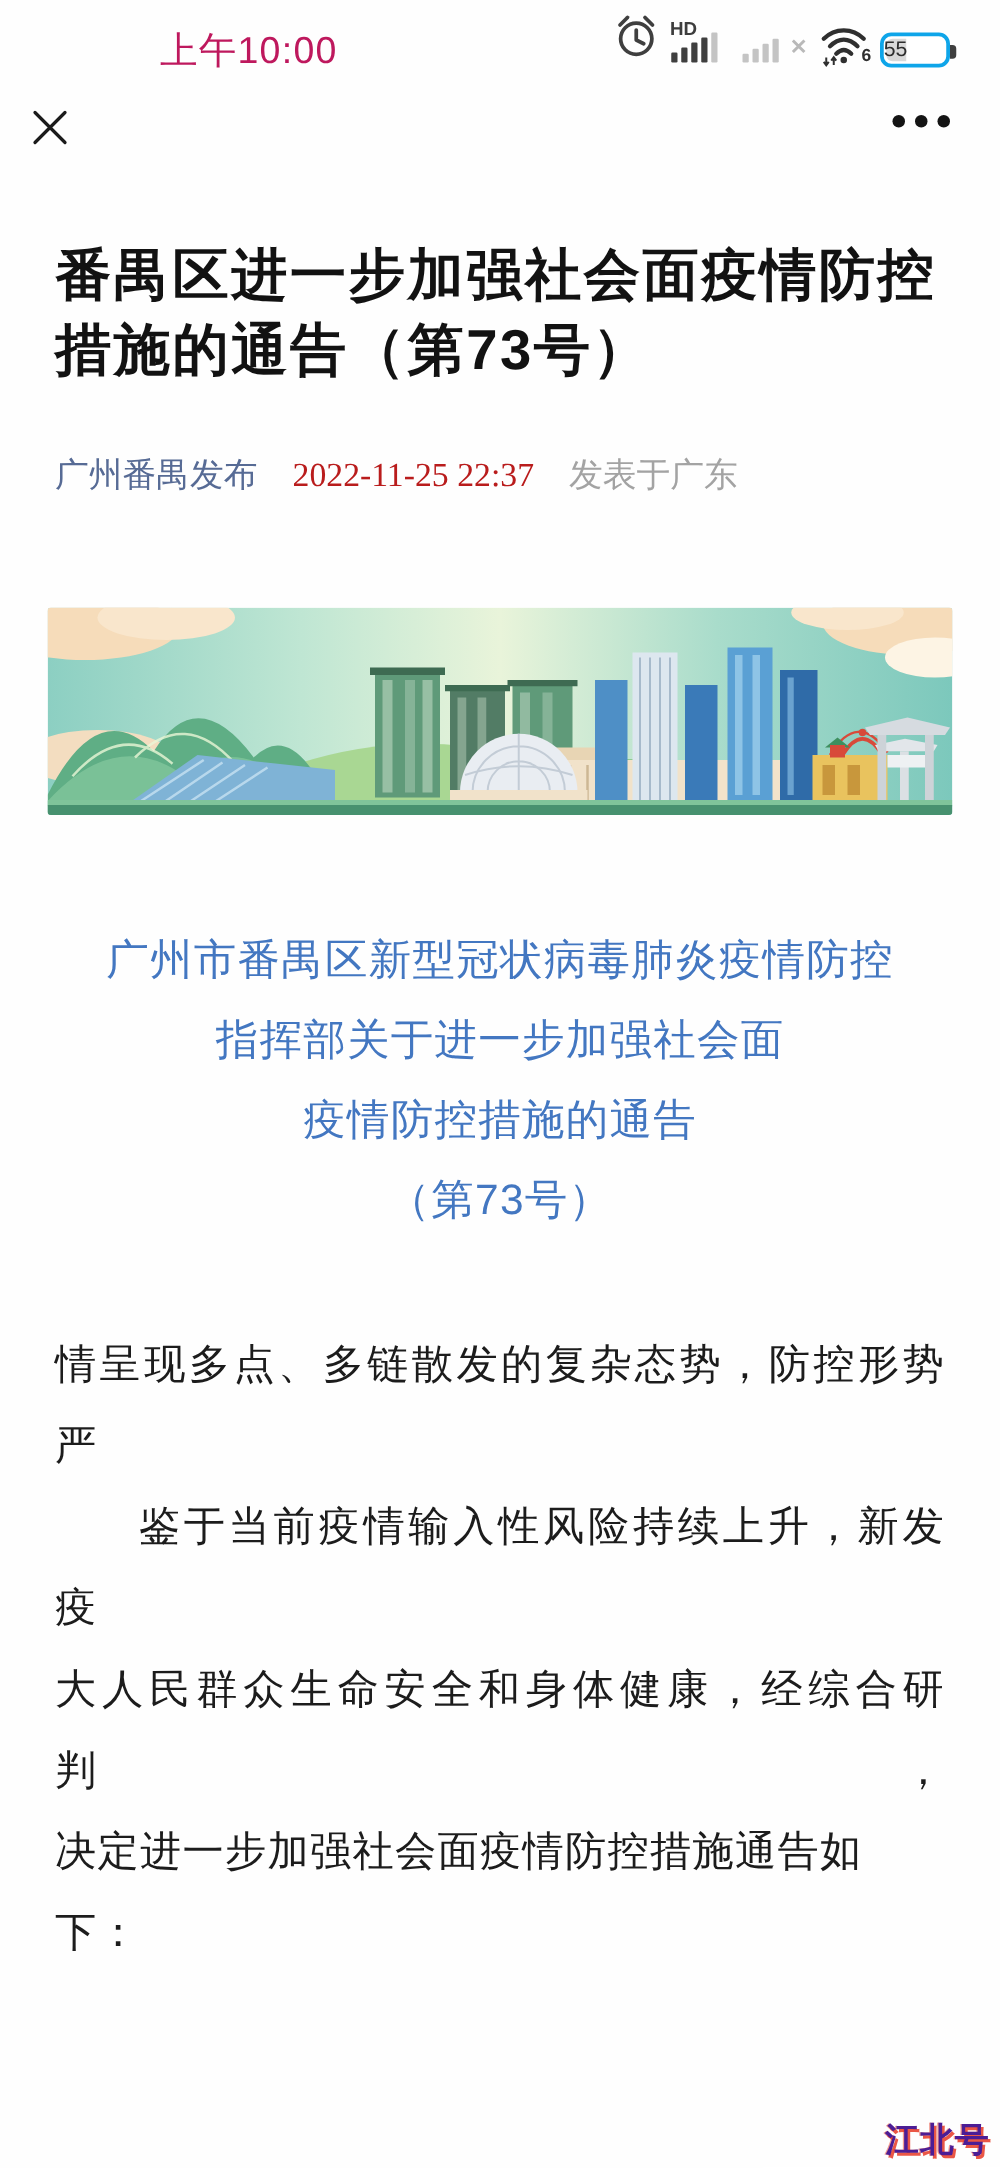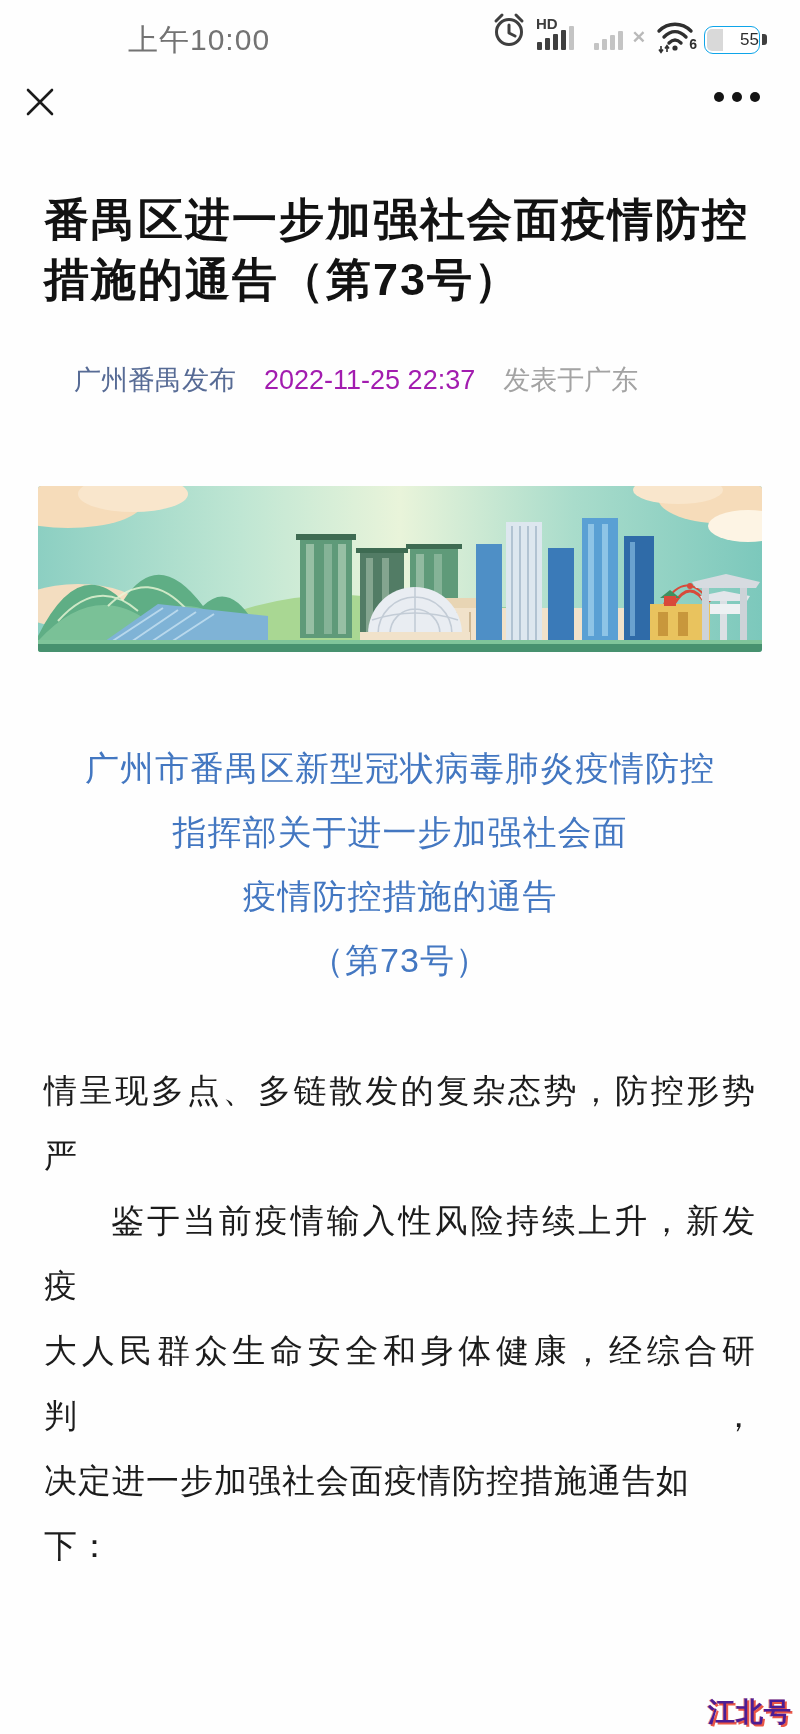--- a/index.html
+++ b/index.html
@@ -2,48 +2,48 @@
 <html><head>
 <meta charset="utf-8">
 <style>
   * { margin:0; padding:0; box-sizing:border-box; }
   html,body { background:#ffffff; }
   body { font-family:"Liberation Sans", sans-serif; }
   .screen { position:relative; width:800px; height:1734px; background:#fefefe; overflow:hidden; margin:0 auto; }
 
   
   .status-bar { position:relative; height:62px; }
-  .status-time { position:absolute; left:128px; top:20px; font-size:30px; color:#737373; letter-spacing:1px; }
+  .status-time { position:absolute; left:128px; top:20px; font-size:30px; color:#be185d; letter-spacing:1px; }
   .status-icons { position:absolute; right:40px; top:14px; display:flex; align-items:flex-end; height:40px; gap:9px; }
   .sig { position:relative; width:50px; height:38px; }
   .sig .hd-label { position:absolute; top:-1px; left:1px; font-size:15px; font-weight:bold; color:#3d3d3d; }
   .bars { position:absolute; bottom:4px; left:2px; display:flex; align-items:flex-end; gap:3px; }
   .bars i { display:block; width:5px; border-radius:1px; }
   .sig2 { width:52px; height:38px; }
   .sig2 .bars { left:0; }
   .no-service-x { position:absolute; right:0; bottom:6px; font-size:17px; color:#b9b9b9; font-weight:bold; }
   .wifi-wrap { position:relative; width:40px; height:36px; }
   .wifi-gen { position:absolute; right:-2px; bottom:2px; font-size:14px; font-weight:bold; color:#2f2f2f; }
-  .battery { position:relative; width:56px; height:28px; border:1px solid #0ea5e9; border-radius:9px; display:flex; align-items:center; justify-content:flex-end; background:#fff; }
+  .battery { position:relative; width:56px; height:28px; border:3px solid #0ea5e9; border-radius:9px; display:flex; align-items:center; justify-content:flex-start; background:#fff; }
   .battery .fill { position:absolute; left:2px; top:2px; bottom:2px; width:16px; background:#d9d9d9; border-radius:5px 0 0 5px; }
   .battery .pct { position:relative; font-size:17px; color:#2d2d2d; }
   .battery .nub { position:absolute; right:-8px; top:7px; width:5px; height:11px; background:#3f3f3f; border-radius:0 3px 3px 0; }
 
   
   .nav-bar { position:relative; height:76px; }
   .close-btn { position:absolute; left:20px; top:20px; width:40px; height:40px; cursor:pointer; }
   .more-btn { position:absolute; right:40px; top:30px; display:flex; gap:8px; cursor:pointer; }
   .more-btn b { width:10px; height:10px; border-radius:50%; background:#141414; }
 
   
   .article { position:relative; padding:0 44px; }
   .title { margin-top:52px; font-size:45px; font-weight:bold; color:#121212; line-height:60px; letter-spacing:2px; }
   .byline { margin-top:24px; display:flex; align-items:baseline; font-size:27px; }
-  .account { color:#576b95; margin-right:28px; cursor:pointer;margin-left:30px; }
-  .pub-date { color:#a21caf; margin-right:28px; }
+  .account { color:#576b95; margin-right:28px; cursor:pointer; }
+  .pub-date { color:#b91c1c; margin-right:28px;font-family:Liberation Serif, serif; }
   .pub-loc { color:#a3a3a3;margin-top:28px; }
 
   .banner { margin:88px -6px 0; width:724px; height:166px; border-radius:3px; overflow:hidden; }
   .banner svg { display:block; width:100%; height:100%; }
 
   .heading { margin-top:84px; text-align:center; }
   .heading div { font-size:34px; font-weight:normal; color:#4377c1; line-height:64px; letter-spacing:1px; }
 
   .para { margin-top:66px; font-size:33px; color:#1c1c1c; letter-spacing:1px; }
   .para .jline { text-align:justify; text-align-last:justify; line-height:65px; }

